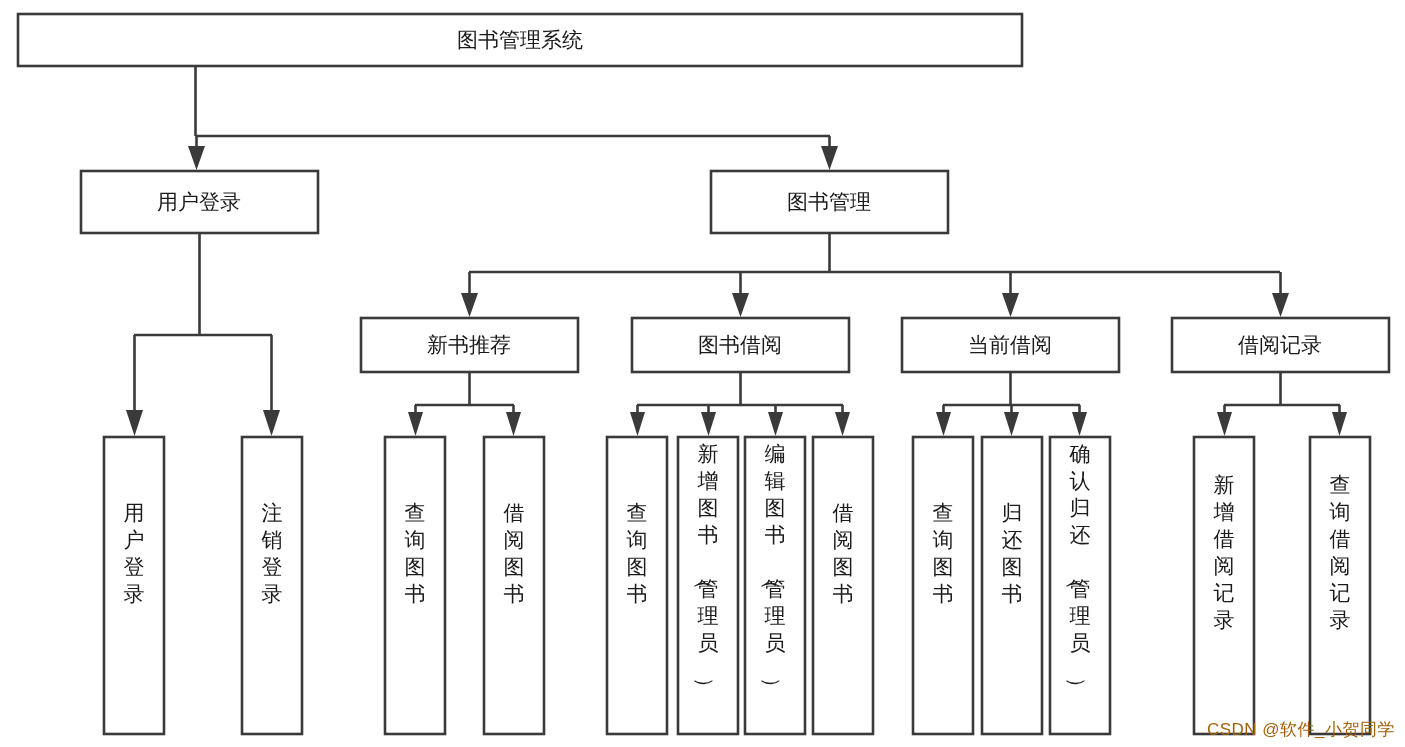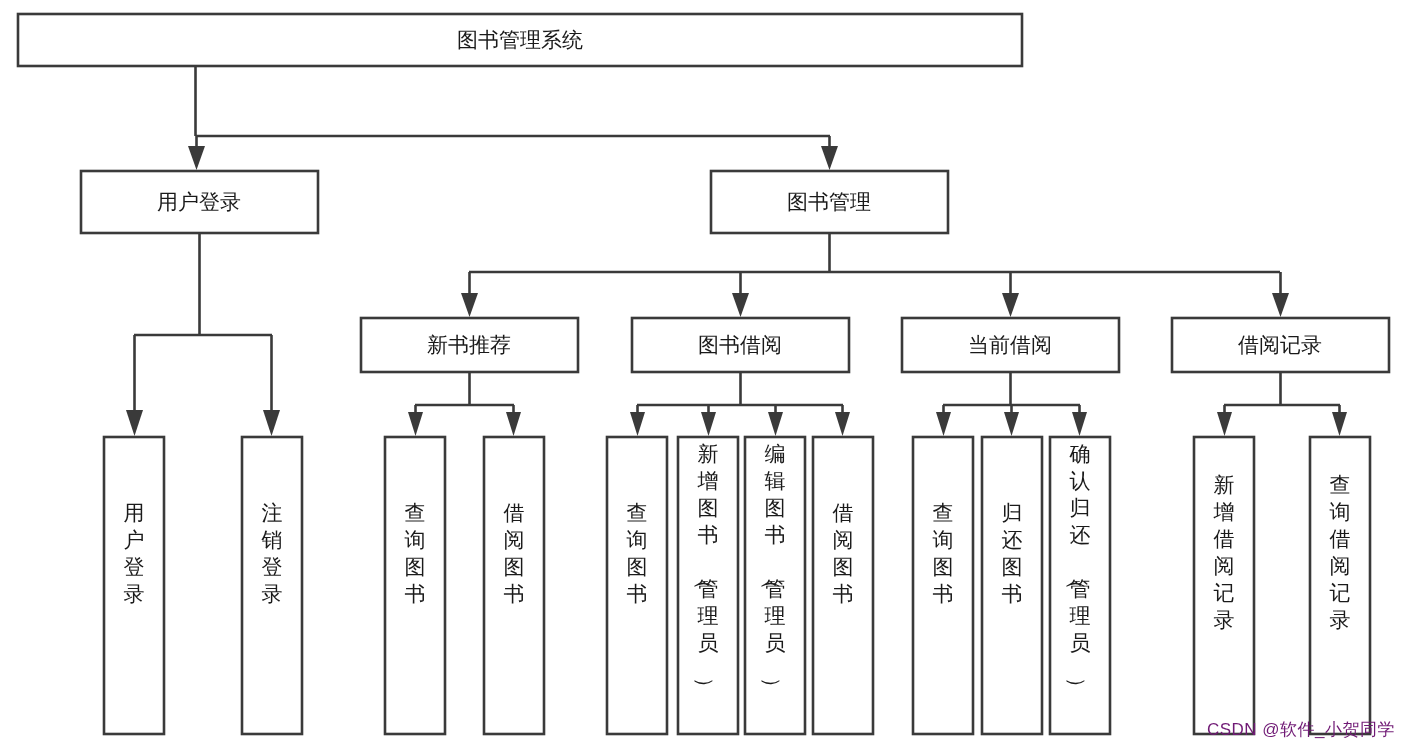--- a/index.html
+++ b/index.html
@@ -53,21 +53,21 @@
     font-size: 21px;
     fill: #1a1a1a;
     text-anchor: middle;
   }
   .watermark {
     position: absolute;
     right: 10px;
     bottom: 6px;
     font-family: "Liberation Sans", "DejaVu Sans", sans-serif;
     font-size: 17px;
-    color: #701a75;
+    color: #a16207;
     white-space: nowrap;
     letter-spacing: 0.5px;
     pointer-events: none;
   }
 </style>
 </head>
 <body>
 
 <div id="diagram-root">
   <svg id="tree-svg" viewBox="0 0 1405 747" xmlns="http://www.w3.org/2000/svg">

